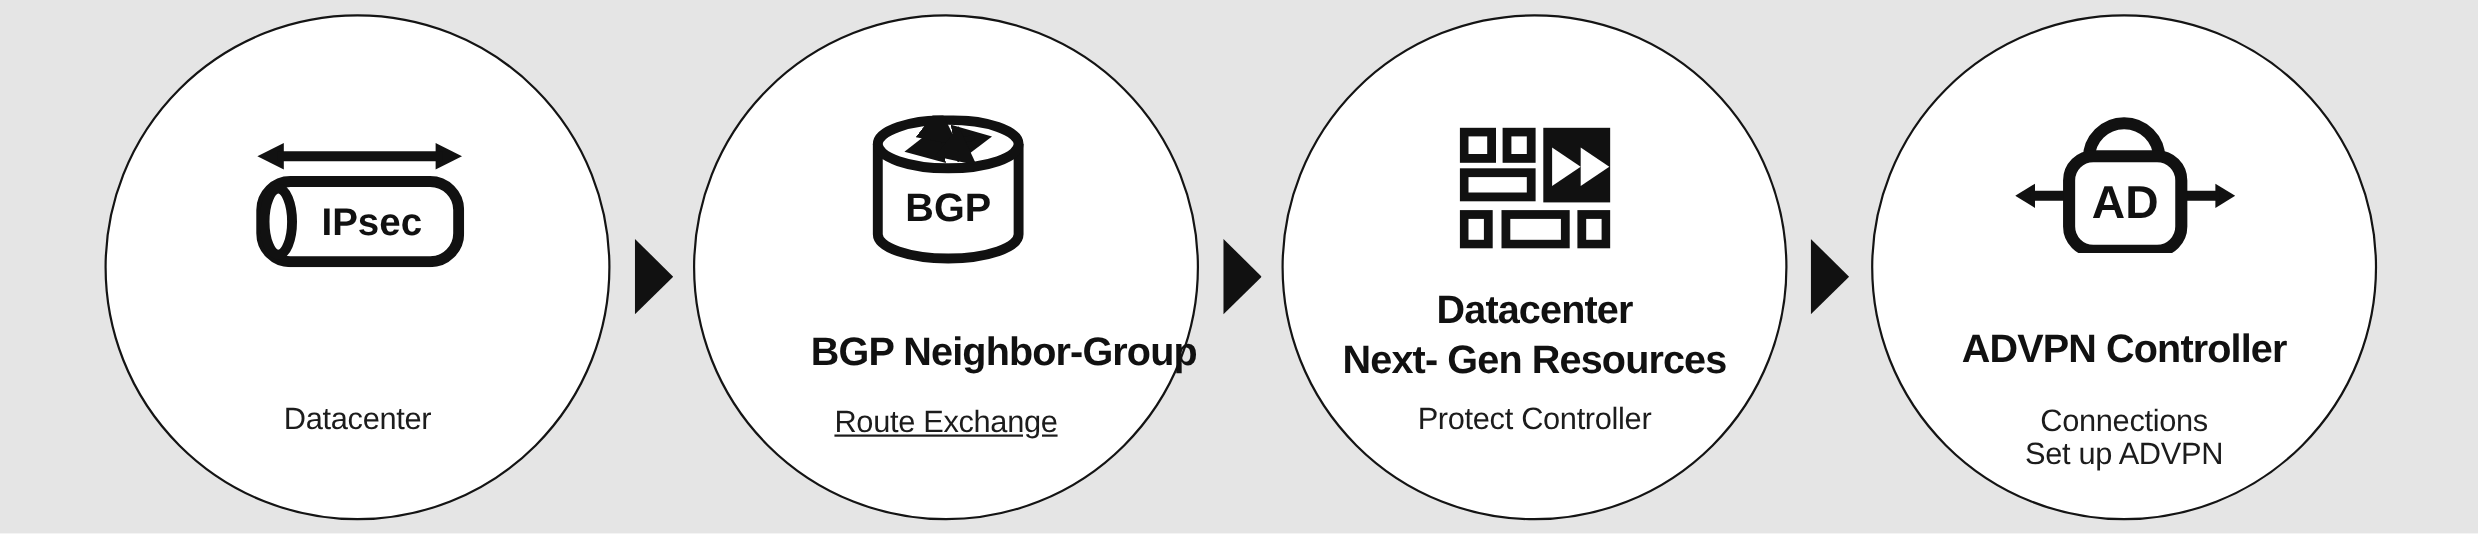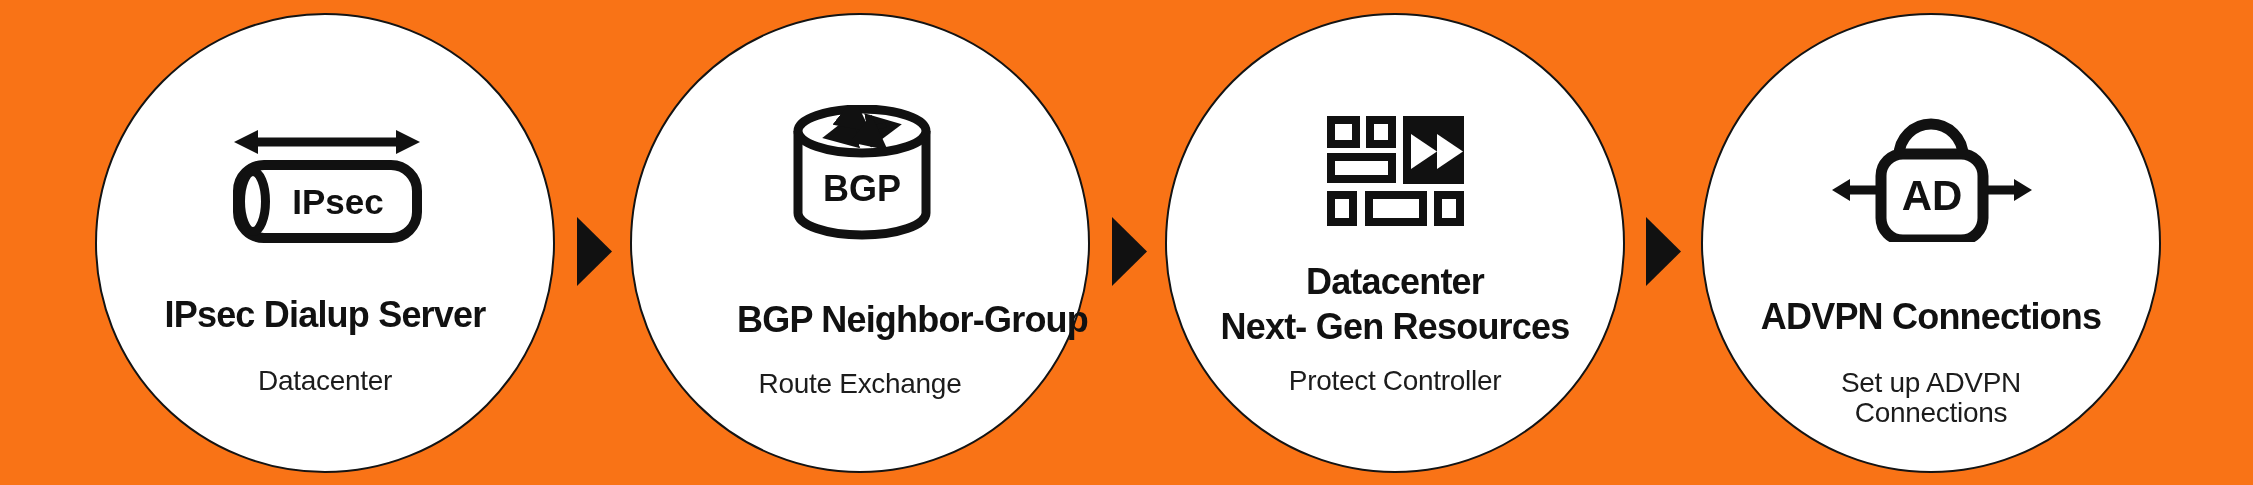--- a/index.html
+++ b/index.html
@@ -1,20 +1,20 @@
 <!DOCTYPE html>
 <html><head>
 <meta charset="utf-8">
 <style>
   html, body { margin: 0; padding: 0; background: #ffffff; }
   .canvas {
     position: relative;
     width: 2253px;
     height: 485px;
-    background: #f97316;
+    background: #e5e5e5;
     font-family: "Liberation Sans", sans-serif;
     overflow: hidden;
   }
   .circle {
     position: absolute;
     top: 13px;
     width: 460px;
     height: 460px;
     border: 2.5px solid #141414;
     border-radius: 50%;
@@ -22,21 +22,21 @@
     background: #ffffff;
   }
   .circle-1 { left: 95px; }
   .circle-2 { left: 630px; }
   .circle-3 { left: 1165px; }
   .circle-4 { left: 1701px; }
   .icon-wrap { position: absolute; }
   .c1-icon { left: 135px; top: 113px; }
   .c2-icon { left: 160px; top: 90px; }
   .c3-icon { left: 160px; top: 101px; }
-  .c4-icon { left: 129px; top: 95px; text-align: right; }
+  .c4-icon { left: 129px; top: 83px; text-align: right; }
   .step-title {
     position: absolute;
     left: 0;
     width: 100%;
     text-align: center;
     font-weight: bold;
     font-size: 36px;
     line-height: 45px;
     letter-spacing: -0.8px;
     color: #111111;
@@ -50,21 +50,21 @@
     position: absolute;
     left: 0;
     width: 100%;
     text-align: center;
     font-size: 28px;
     line-height: 30px;
     letter-spacing: -0.3px;
     color: #1c1c1c;
   }
   .c1-sub { top: 351px; }
-  .c2-sub { top: 354px; }
+  .c2-sub { top: 354px; text-decoration: underline; }
   .c3-sub { top: 351px; }
   .c4-sub { top: 353px; }
   .flow-arrow {
     position: absolute;
     top: 217px;
     width: 35px;
     height: 69px;
     background: #111111;
     -webkit-clip-path: polygon(0 0, 100% 50%, 0 100%);
     clip-path: polygon(0 0, 100% 50%, 0 100%);
@@ -85,23 +85,20 @@
   <div class="circle circle-1">
     <div class="icon-wrap c1-icon">
       <svg width="190" height="115" viewBox="0 0 190 115">
         <polygon points="26,2 26,26 2,14" fill="#111111"></polygon>
         <polygon points="164,2 164,26 188,14" fill="#111111"></polygon>
         <line x1="20" y1="14" x2="170" y2="14" stroke="#111111" stroke-width="9"></line>
         <rect x="6" y="37" width="179" height="73" rx="26" fill="none" stroke="#111111" stroke-width="10"></rect>
         <ellipse cx="21" cy="73.5" rx="12.5" ry="30" fill="#ffffff" stroke="#111111" stroke-width="9"></ellipse>
         <text class="svg-bold-label" x="106" y="86" font-size="35" text-anchor="middle" fill="#111111">IPsec</text>
       </svg>
-    </div>
-    <div class="step-title c1-title">
-      <span>IPsec Dialup Server</span>
     </div>
     <div class="step-subtitle c1-sub">
       <div>Datacenter</div>
     </div>
   </div>
 
   <div class="flow-arrow arrow-1"></div>
 
   <div class="circle circle-2">
     <div class="icon-wrap c2-icon">
@@ -167,21 +164,21 @@
         <path d="M67,46 A32,32 0 0 1 131,46" fill="none" stroke="#111111" stroke-width="11"></path>
         <polygon points="18,69 18,91 0,80" fill="#111111"></polygon>
         <line x1="14" y1="80" x2="52" y2="80" stroke="#111111" stroke-width="9"></line>
         <polygon points="182,69 182,91 200,80" fill="#111111"></polygon>
         <line x1="148" y1="80" x2="186" y2="80" stroke="#111111" stroke-width="9"></line>
         <rect x="49" y="44" width="102" height="86" rx="22" fill="#ffffff" stroke="#111111" stroke-width="11"></rect>
         <text class="svg-bold-label" x="100" y="100" font-size="42" text-anchor="middle" fill="#111111">AD</text>
       </svg>
     </div>
     <div class="step-title c4-title">
-      <span>ADVPN Connections</span>
+      <span>ADVPN Controller</span>
     </div>
     <div class="step-subtitle c4-sub">
+      <div>Connections</div>
       <div>Set up ADVPN</div>
-      <div>Connections</div>
     </div>
   </div>
 
 </div>
 
 </body></html>

